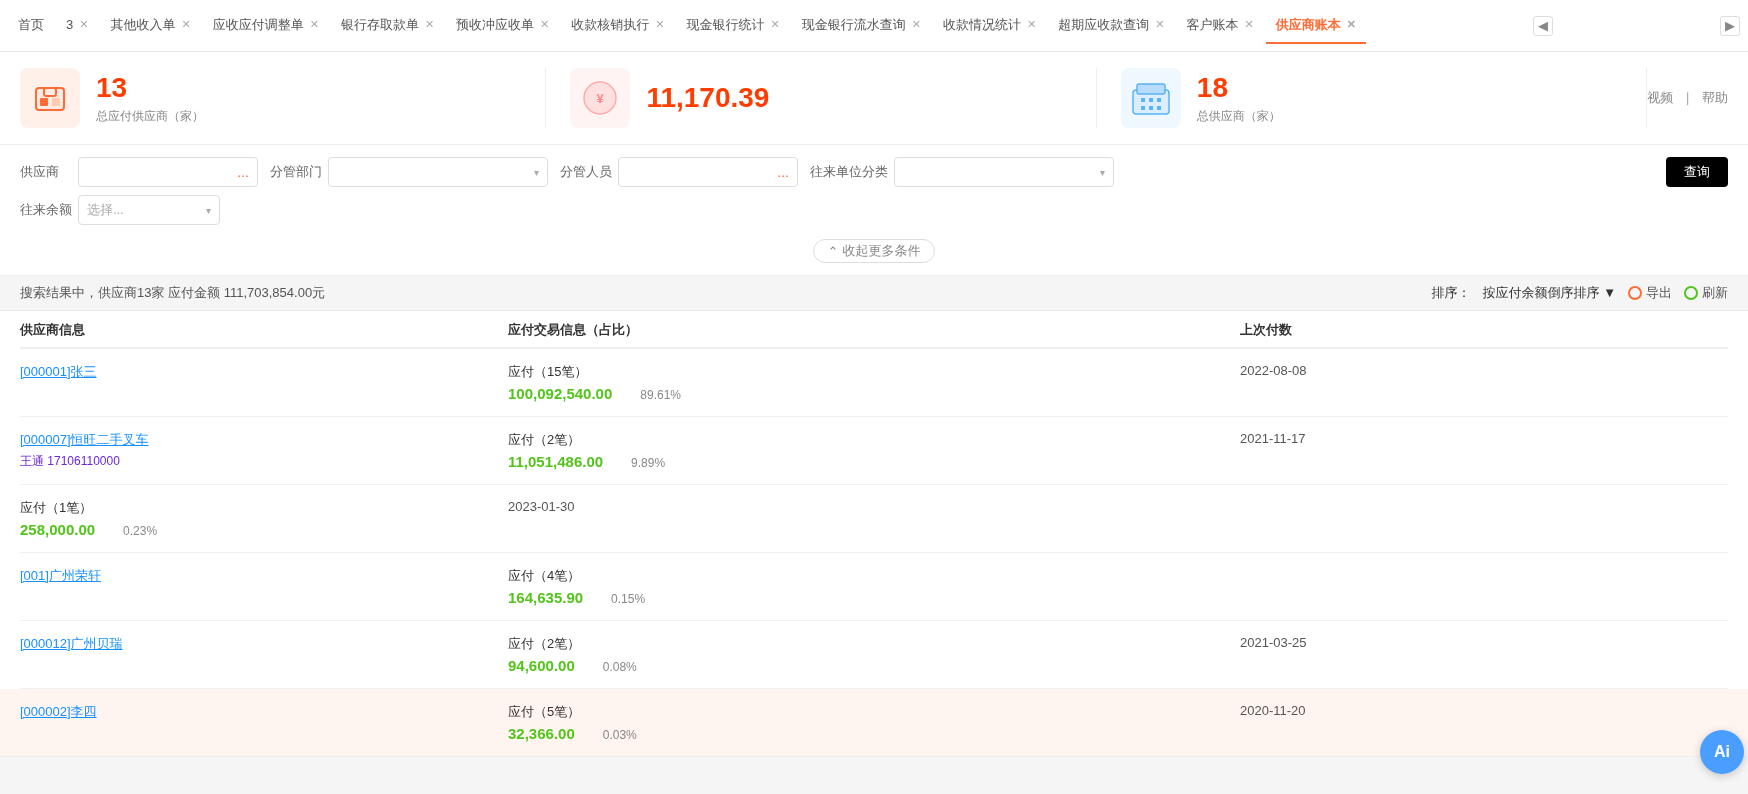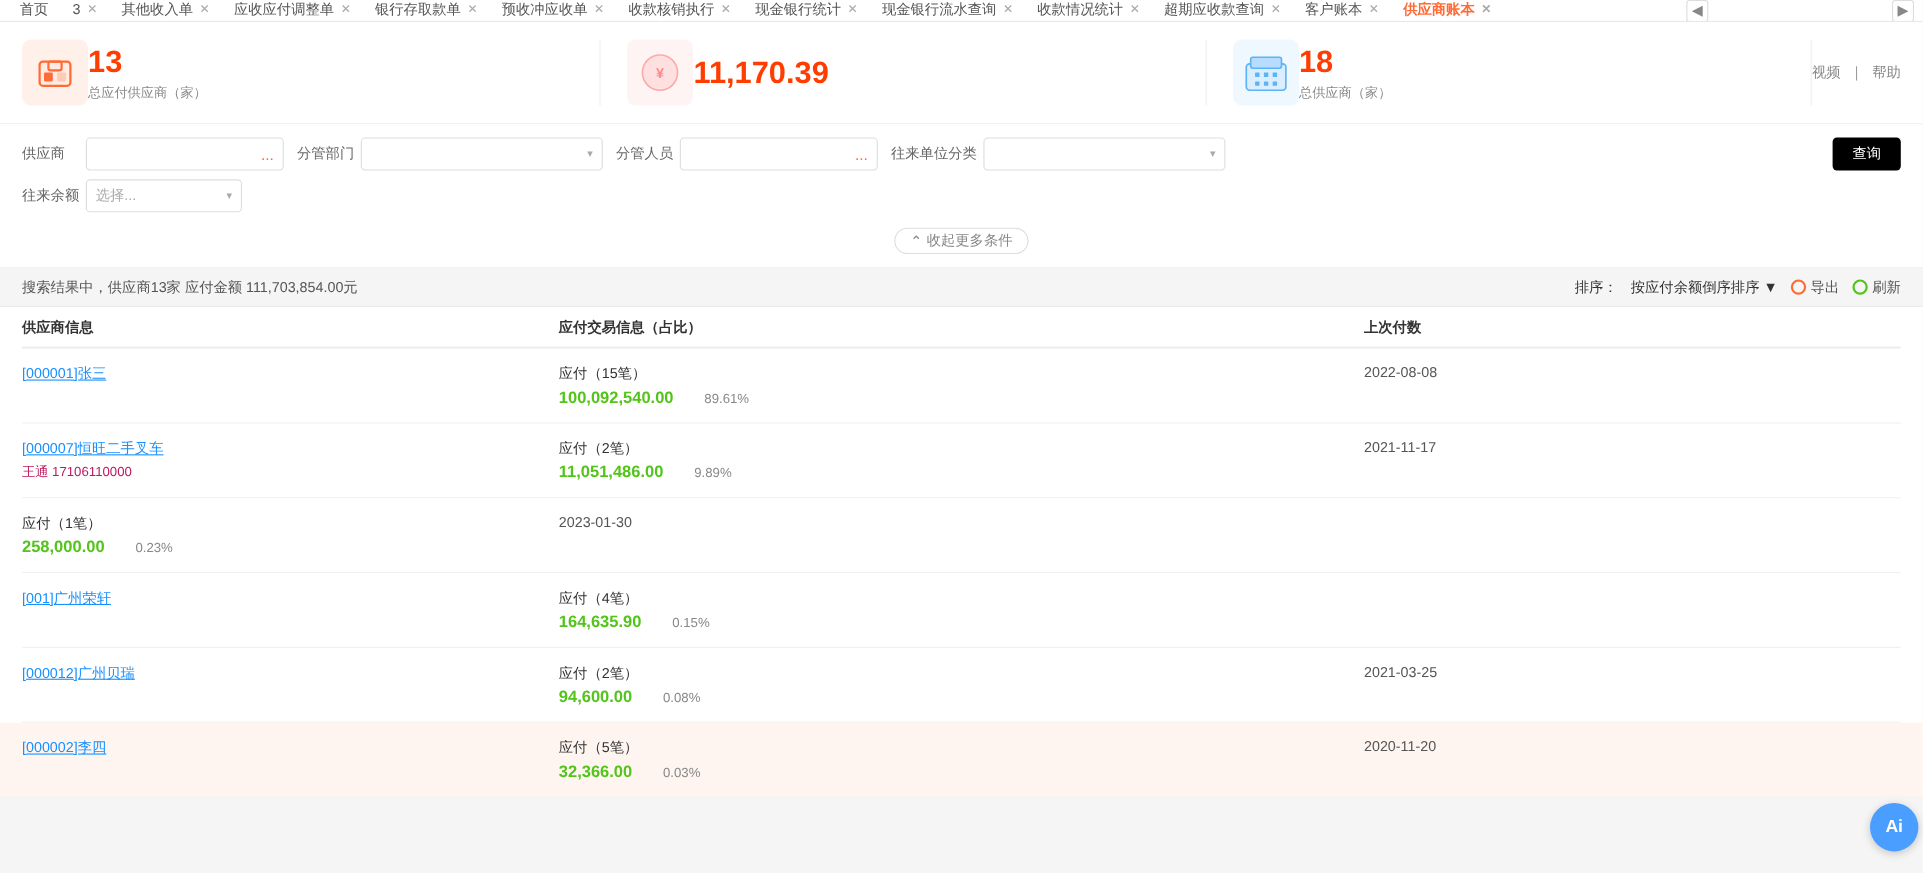--- a/index.html
+++ b/index.html
@@ -4,21 +4,21 @@
   <style>
     * { box-sizing: border-box; margin: 0; padding: 0; font-family: 'Microsoft YaHei', Arial, sans-serif; font-size: 13px; }
     body { background: #f5f5f5; overflow-x: hidden; }
 
     
     .top-nav {
       background: #fff;
       border-bottom: 1px solid #e8e8e8;
       display: flex;
       align-items: center;
-      height: 20px;
+      height: 52px;
       padding: 0 8px;
       overflow: hidden;
       gap: 2px;
     }
     .nav-tab {
       display: flex;
       align-items: center;
       padding: 4px 10px;
       border-radius: 4px 4px 0 0;
       cursor: pointer;
@@ -59,21 +59,21 @@
       background: #fff;
       display: flex;
       align-items: center;
       padding: 16px 20px;
       border-bottom: 1px solid #eee;
       gap: 0;
     }
     .summary-card {
       display: flex;
       align-items: center;
-      gap: 0;
+      gap: 16px;
       flex: 1;
       border-right: 1px solid #eee;
       padding: 0 24px;
     }
     .summary-card:first-child { padding-left: 0; }
     .summary-card:last-child { border-right: none; }
     .card-icon {
       width: 60px;
       height: 60px;
       border-radius: 8px;
@@ -238,21 +238,21 @@
       margin: 0 -20px;
       padding: 14px 20px;
     }
     .supplier-link {
       color: #1890ff;
       text-decoration: underline;
       cursor: pointer;
       font-size: 13px;
     }
     .supplier-sub {
-      color: #be185d;
+      color: #6d28d9;
       font-size: 12px;
       margin-top: 4px;
     }
     .payable-label { color: #333; font-size: 13px; }
     .payable-amount {
       color: #52c41a;
       font-size: 15px;
       font-weight: bold;
       margin-top: 2px;
       cursor: pointer;

